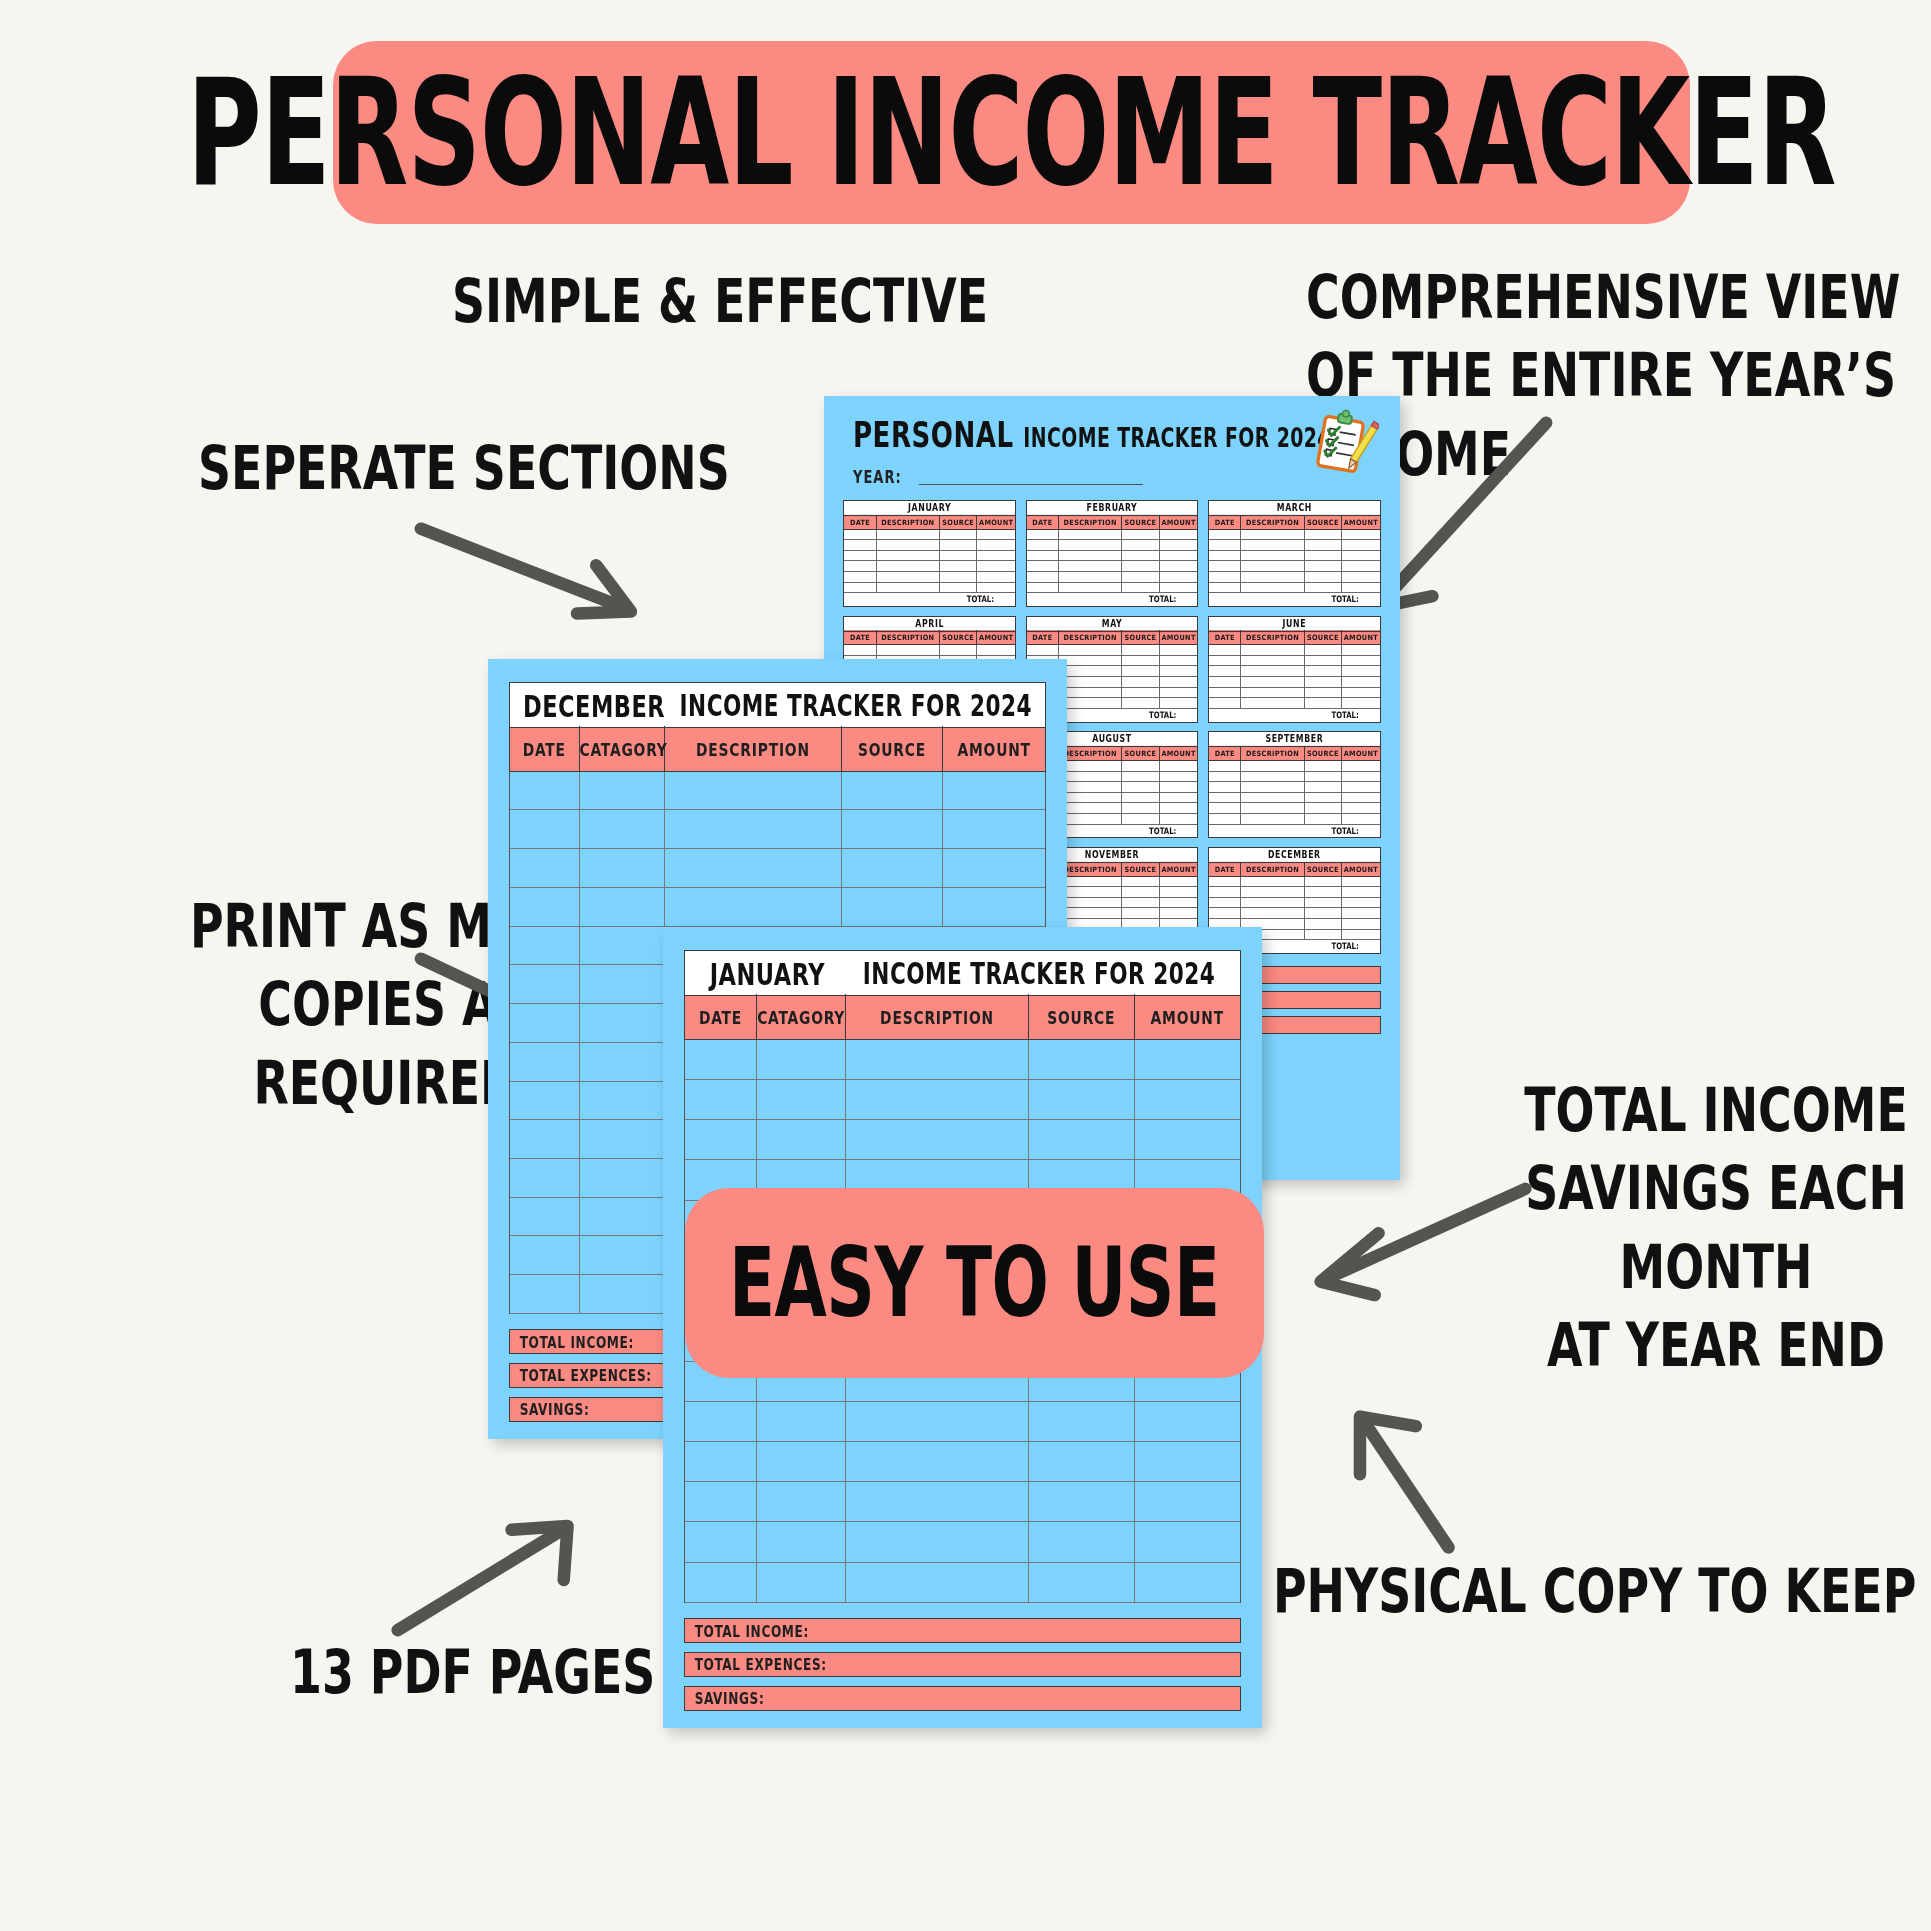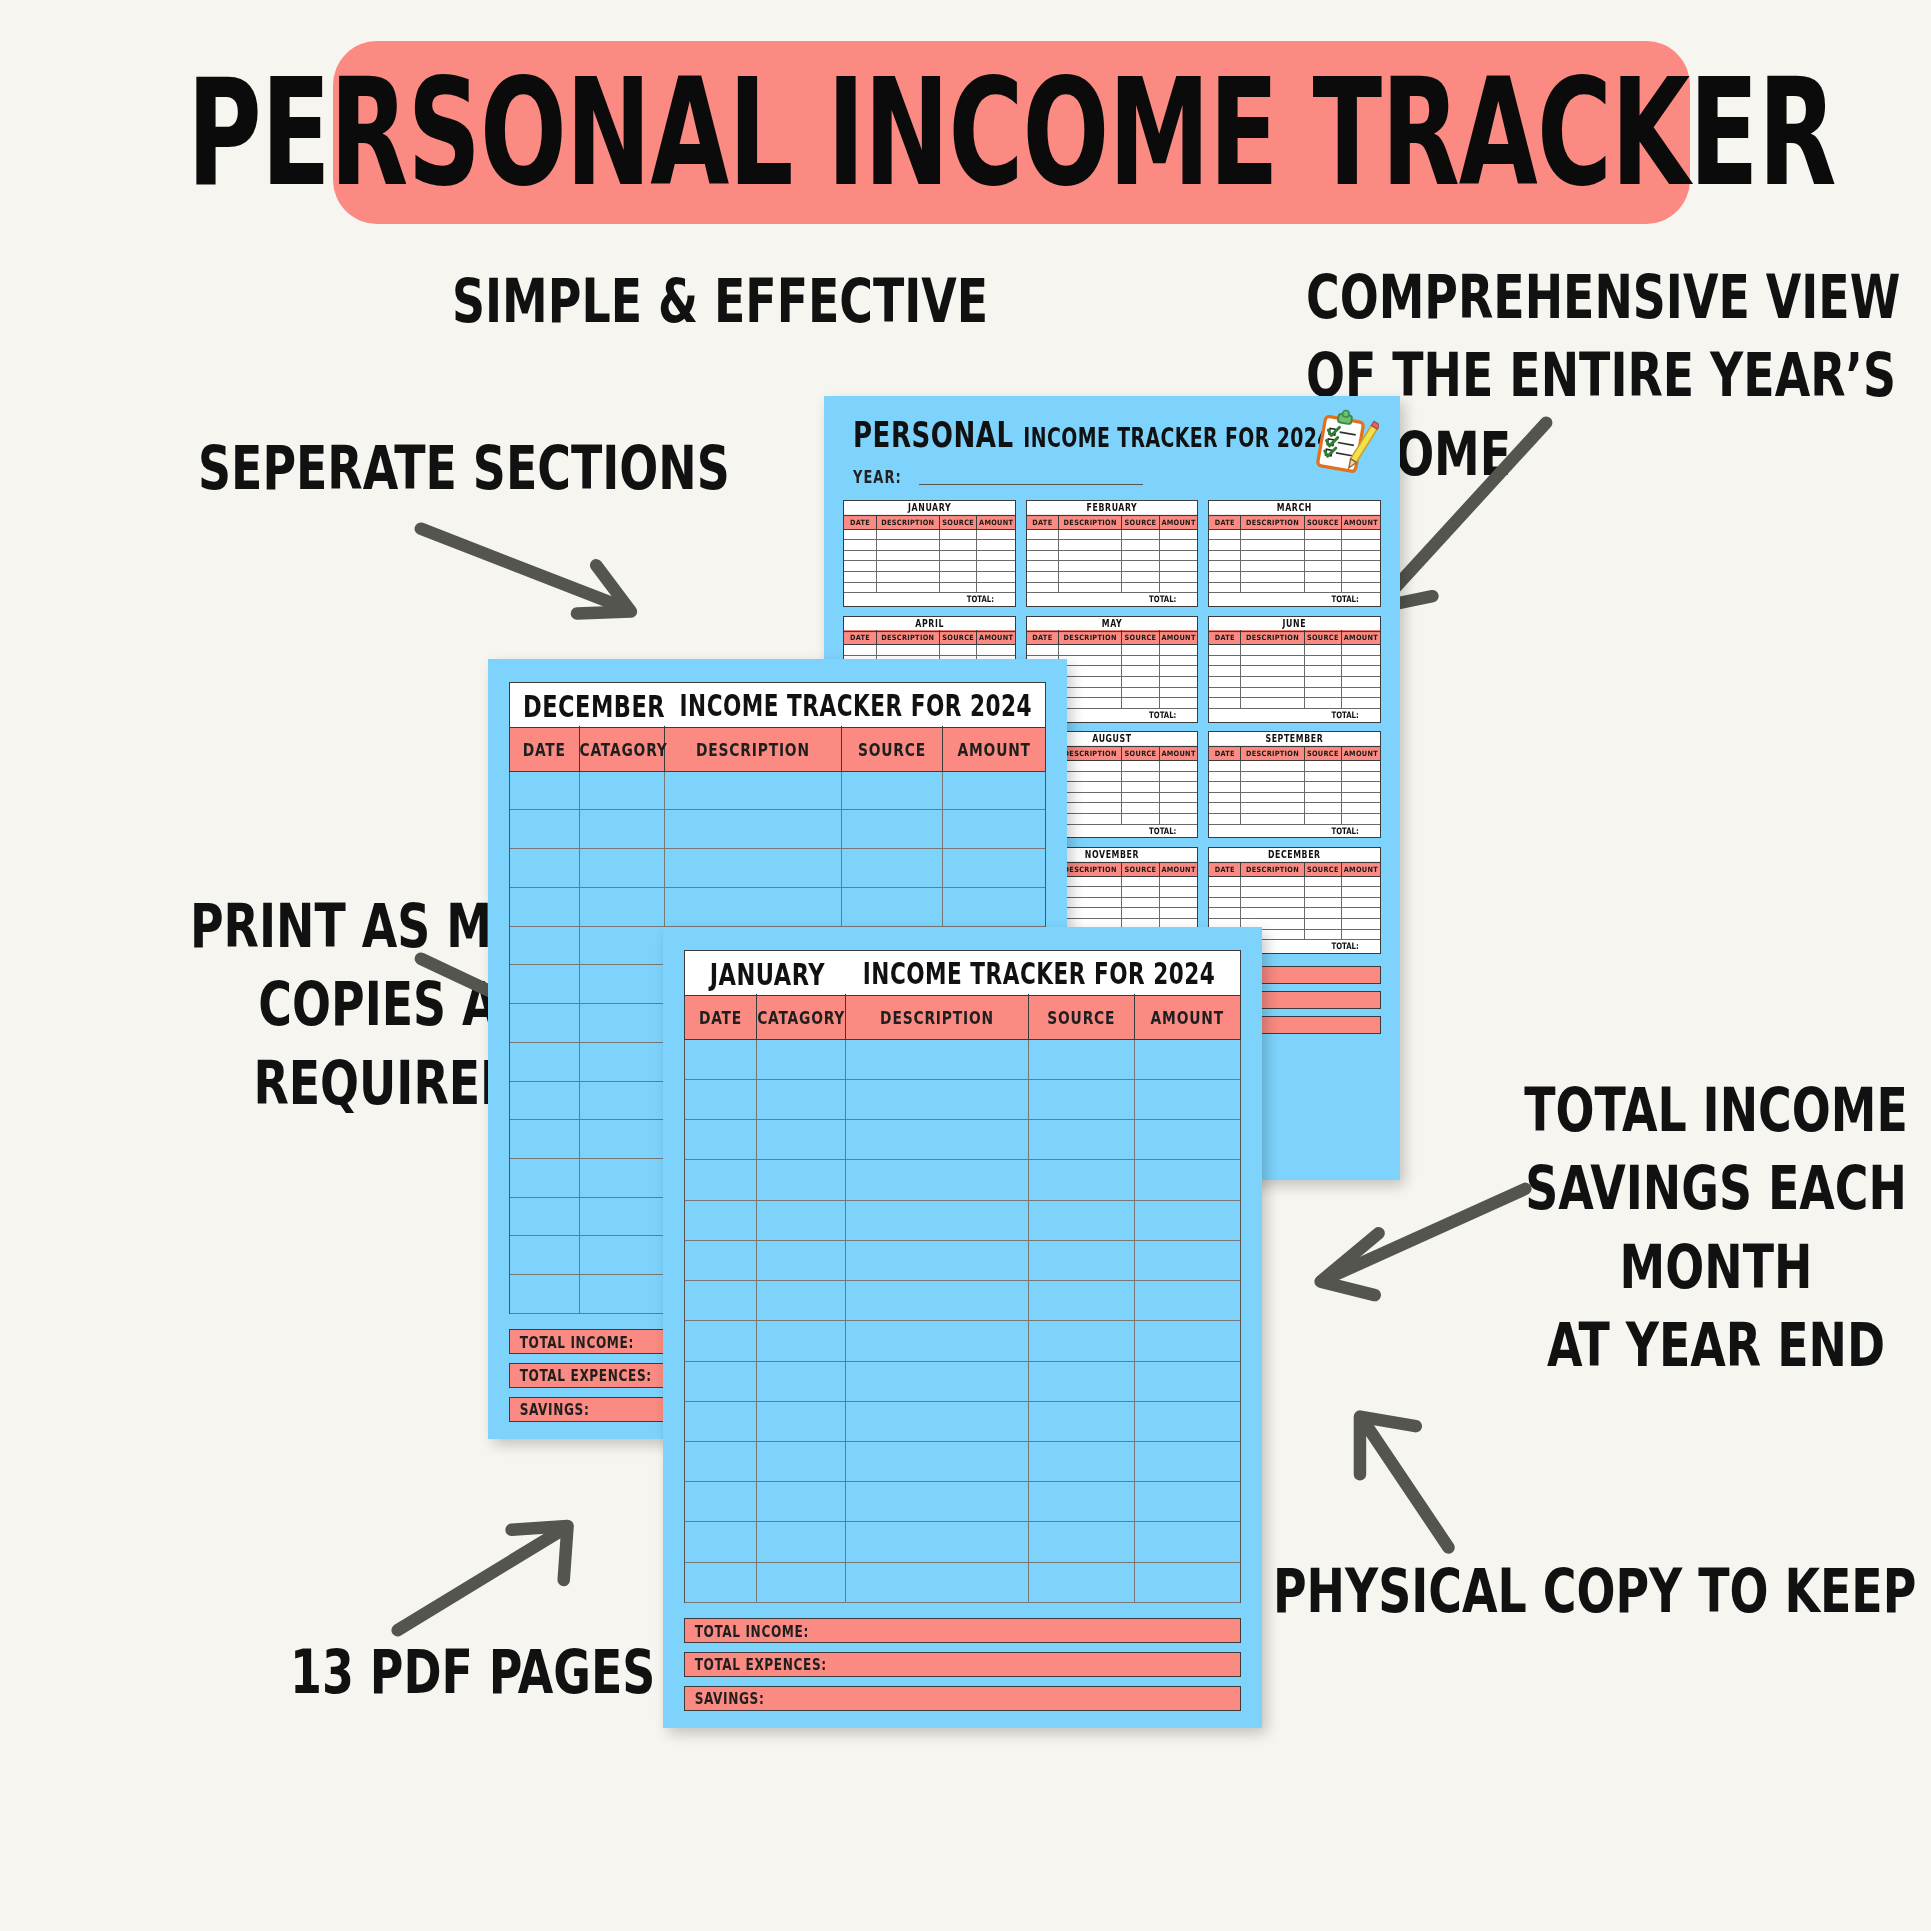--- a/index.html
+++ b/index.html
@@ -1079,15 +1079,18 @@
           <div class="bar">
             <span>TOTAL EXPENCES:</span>
           </div>
           <div class="bar">
             <span>SAVINGS:</span>
           </div>
         </div>
     </div>
   </div>
 
+  <div id="easy-badge">
+    <span class="etu">EASY TO USE</span>
+  </div>
 
 </div>
 
 
 </body></html>

